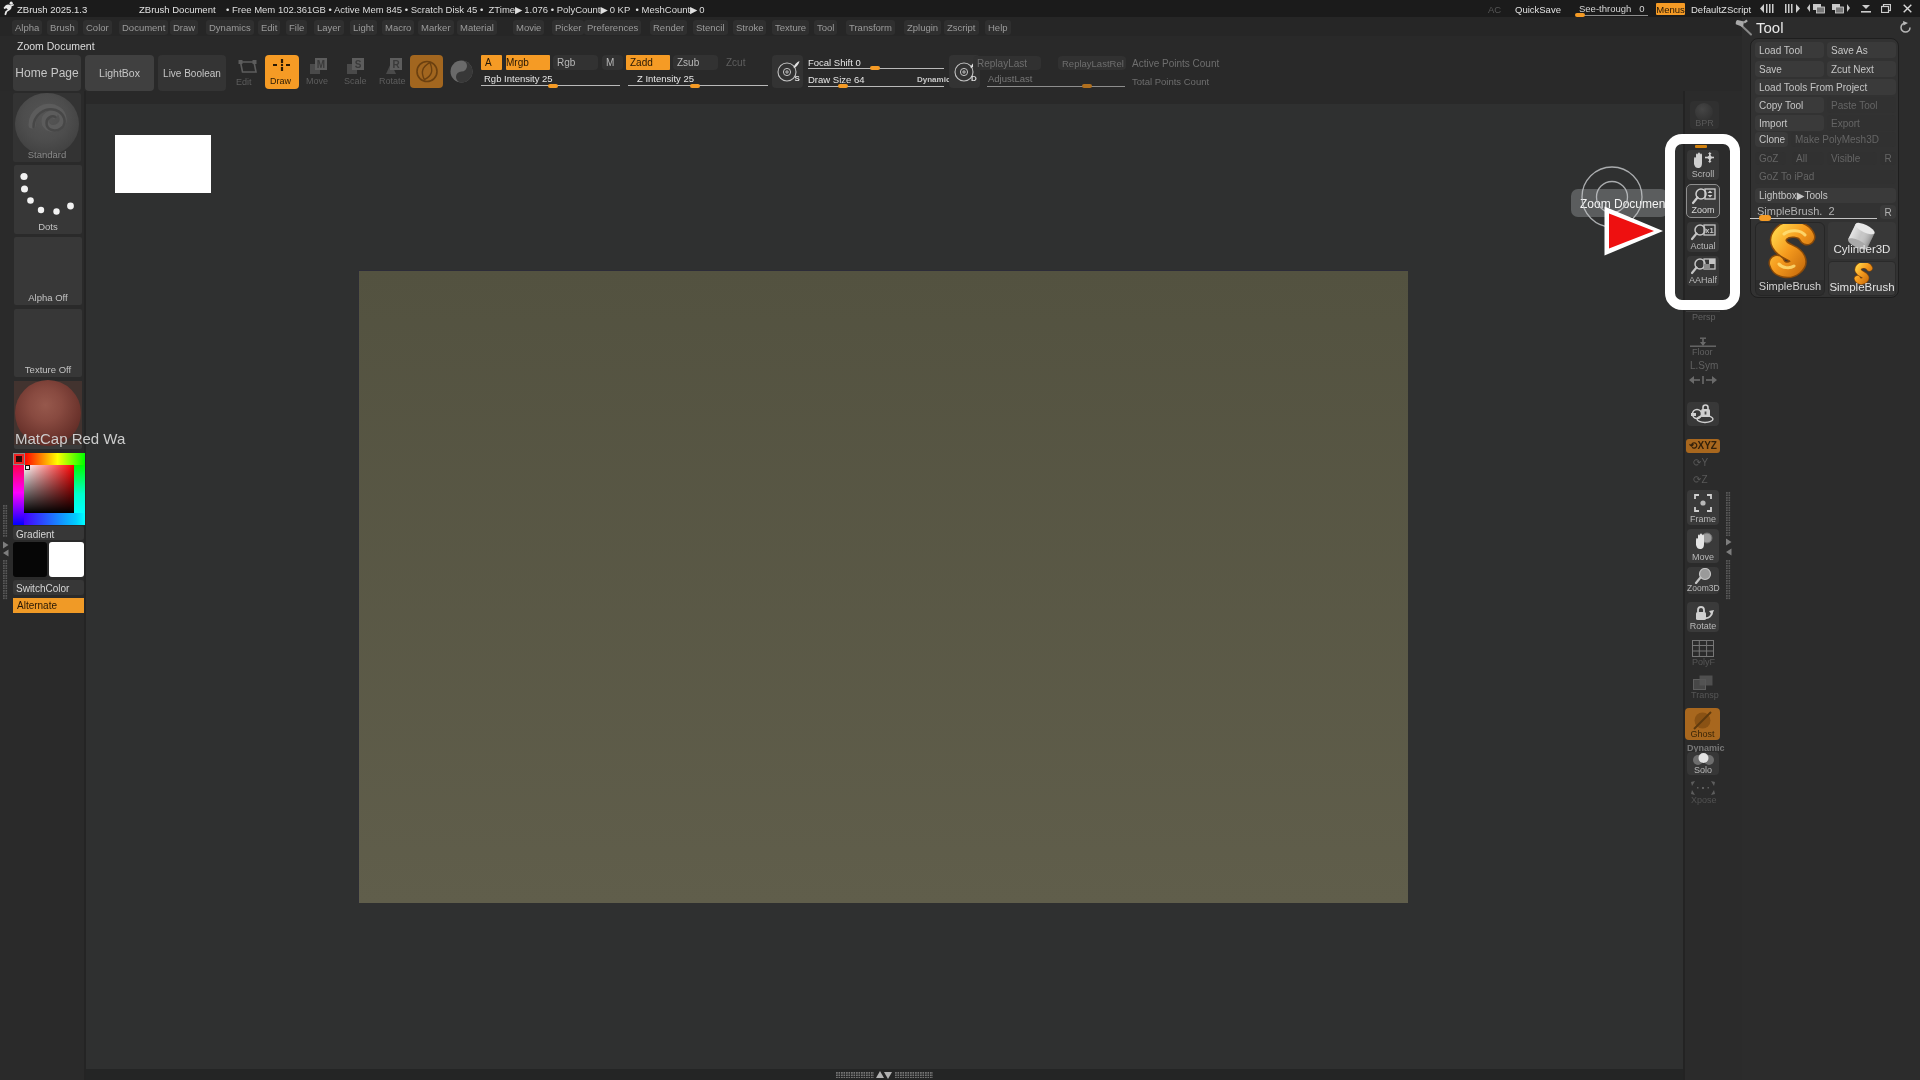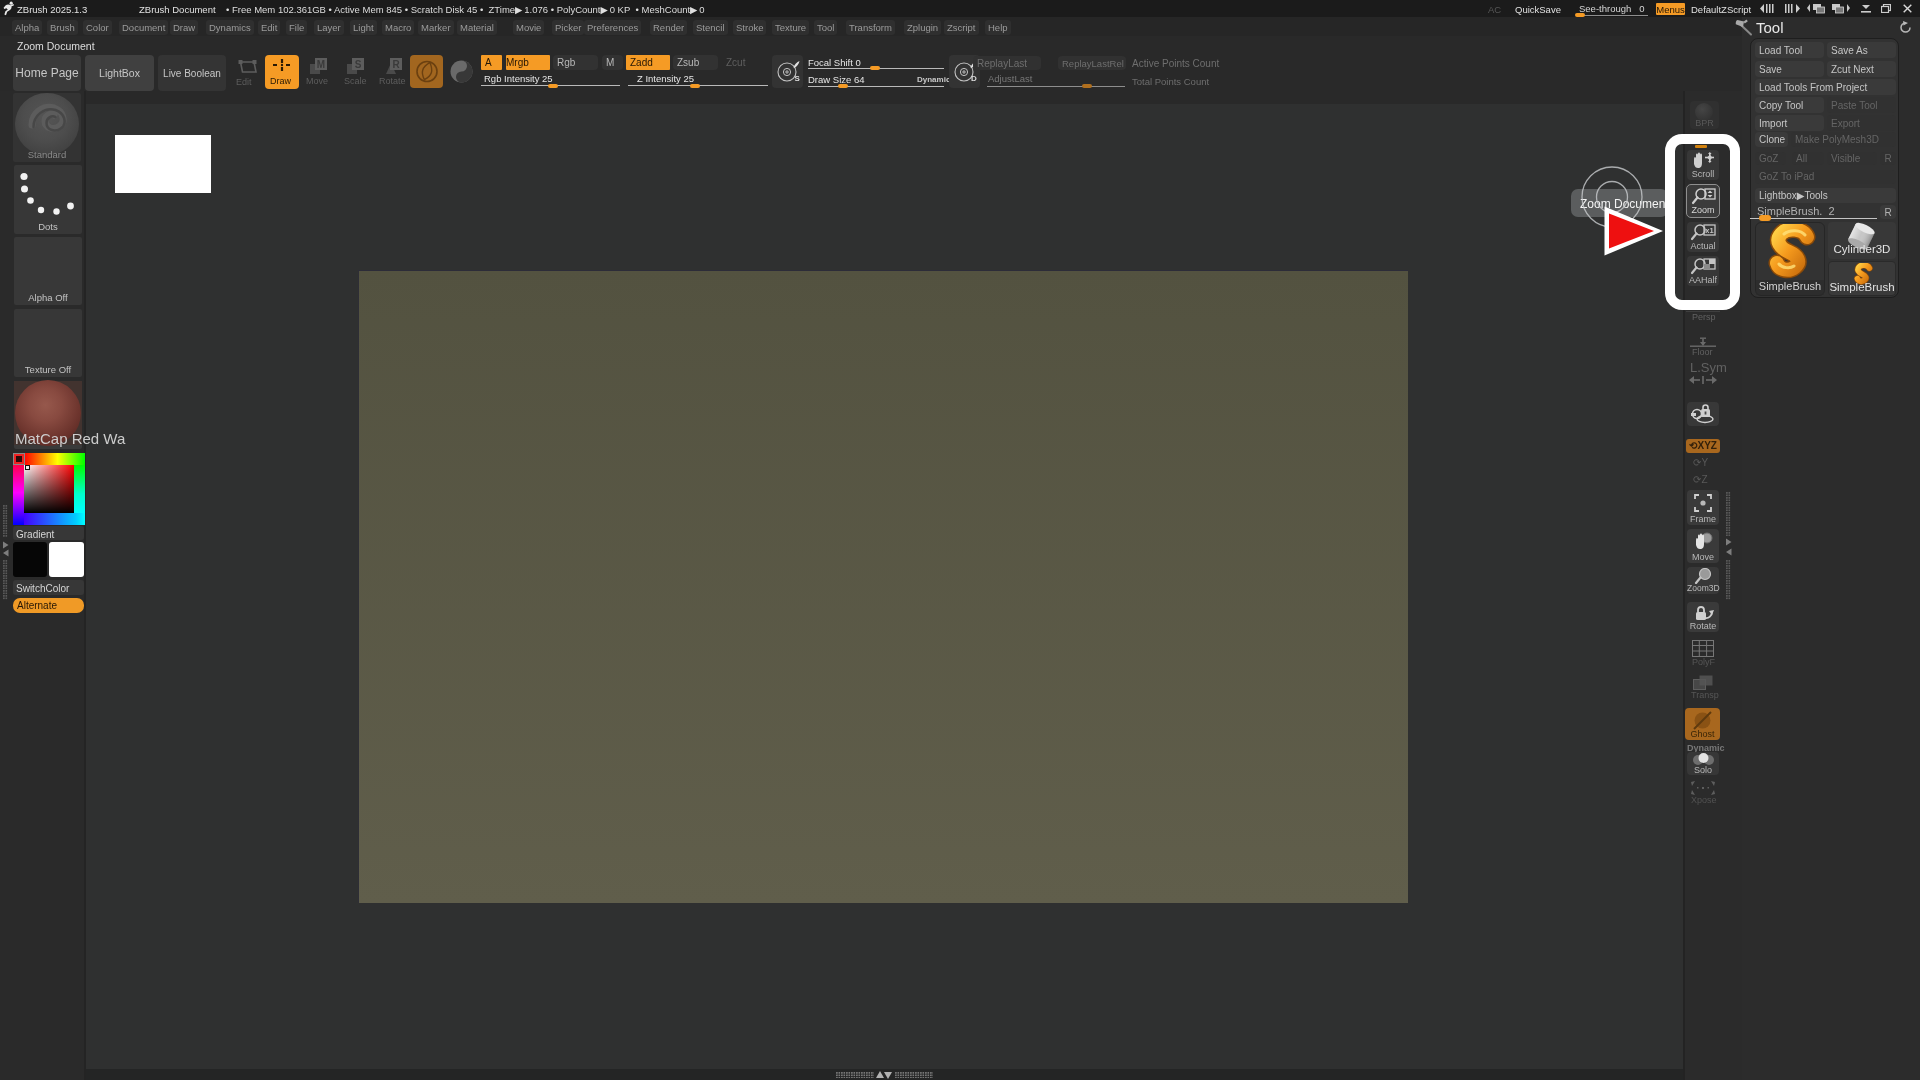--- a/index.html
+++ b/index.html
@@ -269,21 +269,21 @@
     <div class="a" style="left:12px;top:12px;width:5px;height:5px;border:1px solid #111;background:#eee"></div>
   </div>
   <div class="a" style="left:13px;top:526px;width:71px;height:14px;background:#373737;border-radius:3px"></div>
   <div class="lbl" style="left:16px;top:529px;font-size:10px;color:#d6d6d6">Gradient</div>
 
   <div class="a" style="left:13px;top:542px;width:34px;height:35px;background:#060606;border-radius:3px"></div>
   <div class="a" style="left:49px;top:542px;width:35px;height:35px;background:#ffffff;border-radius:3px"></div>
   <div class="a" style="left:13px;top:580px;width:71px;height:14.5px;background:#373737;border-radius:3px"></div>
   <div class="lbl" style="left:16px;top:583px;font-size:10px;color:#d6d6d6">SwitchColor</div>
 
-  <div class="obtn" style="left:13px;top:598px;width:71px;height:15px;padding-left:4px;border-radius:7px;background:#f09a26">Alternate</div>
+  <div class="obtn" style="left:13px;top:598px;width:71px;height:15px;padding-left:4px;border-radius:0;background:#f09a26">Alternate</div>
 
   <div class="a" style="left:3px;top:505px;width:5px;height:32px;background:radial-gradient(circle at 1px 1px,#5c5c5c 0.8px,rgba(0,0,0,0) 1px) 0 0/2.5px 2.5px"></div>
   <div class="a" style="left:3px;top:560px;width:5px;height:40px;background:radial-gradient(circle at 1px 1px,#5c5c5c 0.8px,rgba(0,0,0,0) 1px) 0 0/2.5px 2.5px"></div>
   <svg class="a" style="left:2px;top:541px" width="7" height="16" viewBox="0 0 7 16">
       <path d="M1 0.5 L6.5 4 1 7.5 Z" fill="#7e7e7e"></path>
       <path d="M6.5 8.5 L1 12 6.5 15.5 Z" fill="#7e7e7e"></path>
     </svg>
 </div>
 
 <div class="a" style="left:1683px;top:91px;width:59px;height:989px;background:#2b2b2b"></div>
@@ -354,21 +354,21 @@
 
   <svg class="a" style="left:1688px;top:375px" width="30" height="10" viewBox="0 0 30 10">
     <g fill="#6a6a6a">
         <path d="M6 1 L1 5 6 9 Z"></path>
         <rect x="6" y="4.2" width="6" height="1.6"></rect>
         <path d="M24 1 L29 5 24 9 Z"></path>
         <rect x="18" y="4.2" width="6" height="1.6"></rect>
         <rect x="14.2" y="1" width="1.6" height="8"></rect>
       </g>
   </svg>
-  <div class="lbl" style="left:1690px;top:360px;font-size:13px;color:#616161">L.Sym</div>
+  <div class="lbl" style="left:1690px;top:360px;font-size:10px;color:#616161">L.Sym</div>
 
   <div class="stripbtn" style="top:402px;height:24px;background:#383838">
     <svg class="a" style="left:3px;top:2px" width="26" height="20" viewBox="0 0 26 20">
       <circle cx="7" cy="10" r="4.5" fill="none" stroke="#cfcfcf" stroke-width="1.6"></circle>
       <rect x="1" y="9" width="5" height="3" fill="#cfcfcf"></rect>
       <ellipse cx="15" cy="15" rx="8" ry="3.5" fill="none" stroke="#cfcfcf" stroke-width="1.4"></ellipse>
       <rect x="11" y="5" width="9" height="8" rx="1.5" fill="#cfcfcf"></rect>
       <path d="M13 5 V3.5 A2.5 2.5 0 0 1 18 3.5 V5" fill="none" stroke="#cfcfcf" stroke-width="1.6"></path>
       <rect x="14.6" y="7.5" width="1.8" height="3" fill="#4a4a4a"></rect>
     </svg>

